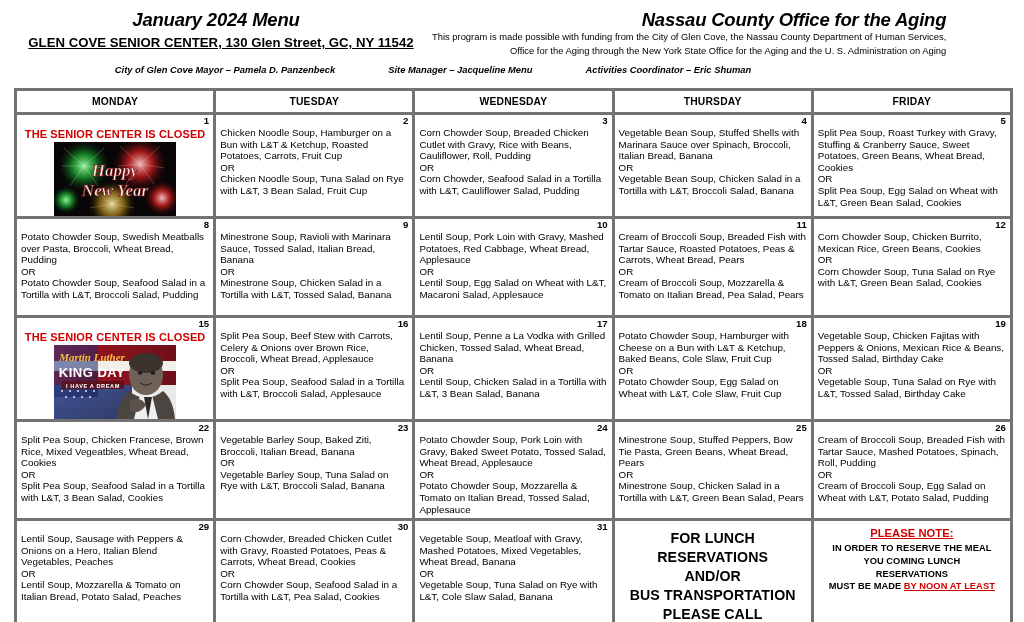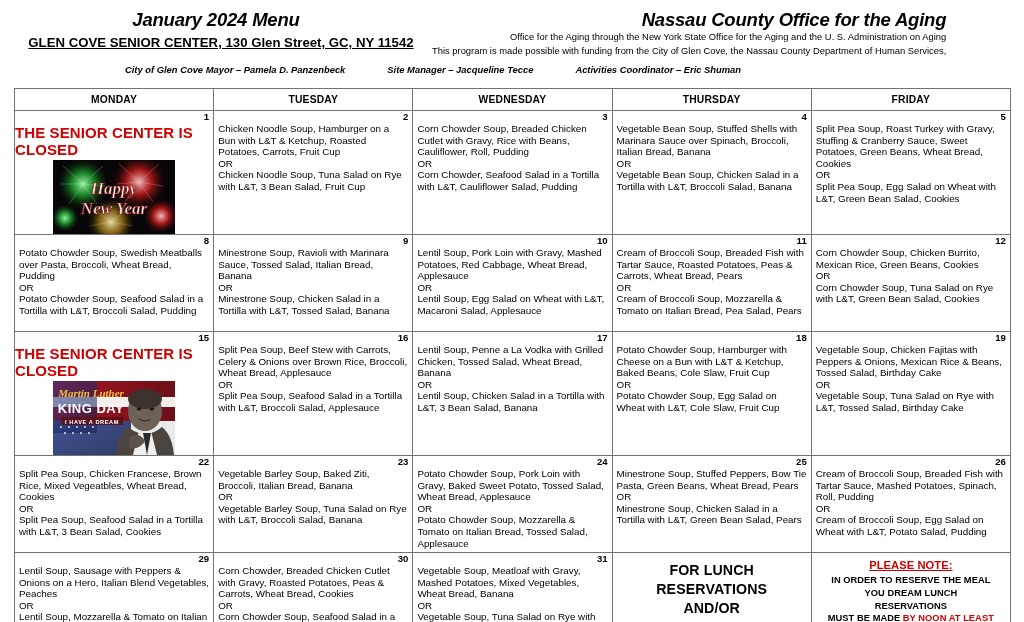--- a/index.html
+++ b/index.html
@@ -60,21 +60,21 @@
     margin-left: 10px;
   }
   .funding-line {
     font-size: 9.4px;
     line-height: 1.45;
     white-space: nowrap;
   }
   .hdr-officials {
     display: flex;
     justify-content: center;
-    gap: 42px;
+    gap: 53px;
     font-size: 9.4px;
     font-weight: bold;
     font-style: italic;
     padding-top: 6px;
     padding-left: 30px;
     white-space: nowrap;
   }
 
   
   .cal-wrap {
@@ -85,21 +85,21 @@
   }
   table.cal {
     border-collapse: collapse;
     table-layout: fixed;
     width: 996px;
     border: 1px solid #808080;
   }
   table.cal col { width: 199.2px; }
   table.cal th,
   table.cal td {
-    border: 1px solid #737373;
+    border: 3px solid #737373;
     vertical-align: top;
     padding: 0;
   }
   table.cal th {
     height: 16px;
     text-align: center;
     font-size: 10.3px;
     font-weight: bold;
     letter-spacing: 0.2px;
     padding: 2px 0 3px 0;
@@ -122,21 +122,22 @@
     line-height: 1.185;
     padding: 0 4px 2px 4px;
     white-space: pre-line;
     word-wrap: break-word;
   }
 
   
   td.closed .closed-msg {
     color: #d00000;
     font-weight: bold;
-    font-size: 15px;
+    font-size: 11px;
+    text-align: center;
     padding: 1px 0 2px 0;
     letter-spacing: 0.1px;
   }
   .holiday-img {
     display: block;
     margin: 0 auto;
     width: 122px;
     height: 74px;
     border: 0;
   }
@@ -191,27 +192,27 @@
 <div class="page">
 
   <div class="header">
     <div class="hdr-top">
       <div class="hdr-left">
         <div class="title-main">January 2024 Menu</div>
         <div class="title-sub">GLEN COVE SENIOR CENTER, 130 Glen Street, GC, NY 11542</div>
       </div>
       <div class="hdr-right">
         <div class="title-main">Nassau County Office for the Aging</div>
+        <div class="funding-line">This program is made possible with funding from the City of Glen Cove, the Nassau County Department of Human Services,</div>
         <div class="funding-line">Office for the Aging through the New York State Office for the Aging and the U. S. Administration on Aging</div>
-        <div class="funding-line">This program is made possible with funding from the City of Glen Cove, the Nassau County Department of Human Services,</div>
       </div>
     </div>
     <div class="hdr-officials">
       <span>City of Glen Cove Mayor – Pamela D. Panzenbeck</span>
-      <span>Site Manager – Jacqueline Tecce</span>
+      <span>Site Manager – Jacqueline Menu</span>
       <span>Activities Coordinator – Eric Shuman</span>
     </div>
   </div>
 
   <div class="cal-wrap">
     <table class="cal">
       <colgroup>
         <col>
           <col>
           <col>
@@ -437,21 +438,21 @@
                 <div>AND/OR</div>
                 <div>BUS TRANSPORTATION</div>
                 <div>PLEASE CALL</div>
                 <div><span class="reserve-phone">516-676-6182</span></div>
               </div>
             </td>
             <td class="day special">
               <div class="note-block">
                 <span class="note-title">PLEASE NOTE:</span>
                 <div>IN ORDER TO RESERVE THE MEAL</div>
-                <div>YOU DREAM LUNCH</div>
+                <div>YOU COMING LUNCH</div>
                 <div>RESERVATIONS</div>
                 <div><span>MUST BE MADE </span><span class="note-red">BY NOON AT LEAST</span></div>
                 <span class="note-red-italic">TWO BUSINESS DAYS</span>
                 <div>PRIOR TO THE DAY</div>
                 <div>YOU MADE BE COMING IN</div>
               </div>
             </td>
           </tr>
         </tbody>
     </table>

